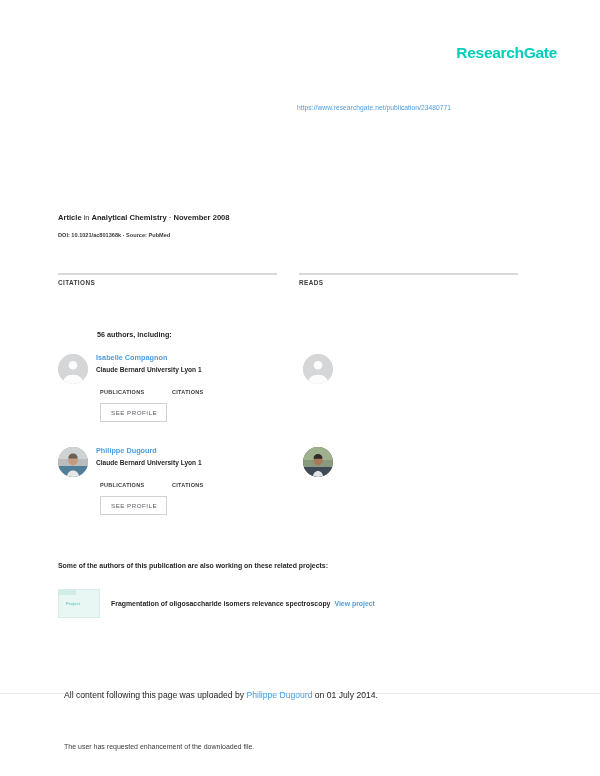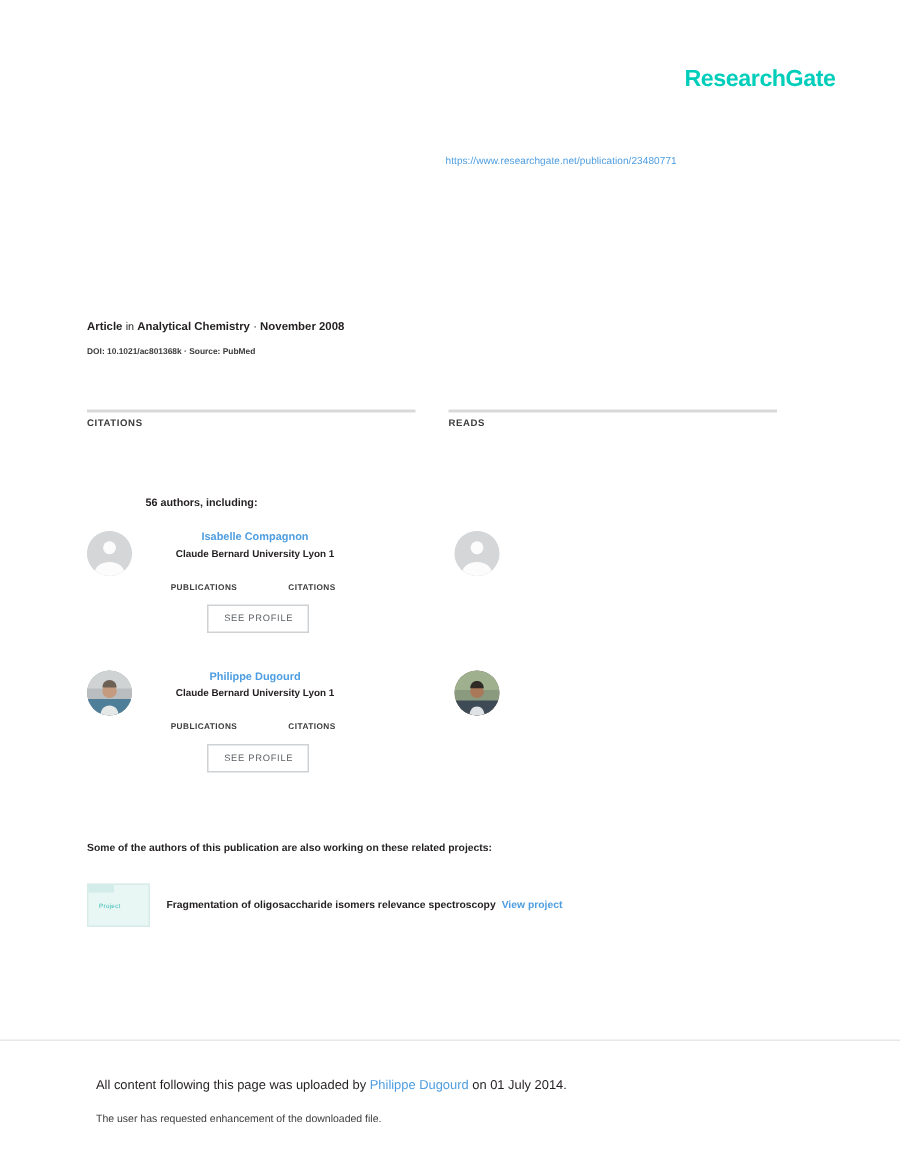--- a/index.html
+++ b/index.html
@@ -107,21 +107,20 @@
     left: 58px;
     width: 490px;
     display: flex;
     flex-wrap: wrap;
   }
   .author {
     width: 245px;
     height: 93px;
     display: flex;
     align-items: flex-start;
-    text-align: center;
   }
   .avatar {
     width: 30px;
     height: 30px;
     border-radius: 50%;
     flex: 0 0 30px;
     margin-top: 2px;
     overflow: hidden;
     background: #d4d6d8;
     position: relative;
@@ -236,21 +235,21 @@
   .footer-rule {
     position: absolute;
     left: 0;
     top: 693px;
     width: 600px;
     height: 1px;
     background: #e8e8e8;
   }
   .footer-line1 {
     position: absolute;
-    top: 718px;
+    top: 690px;
     left: 64px;
     font-size: 8.6px;
     color: #231f20;
     white-space: nowrap;
     text-align: center;
   }
   .footer-line1 .author-link { color: #4d9de0; }
   .footer-line2 {
     position: absolute;
     top: 743px;

